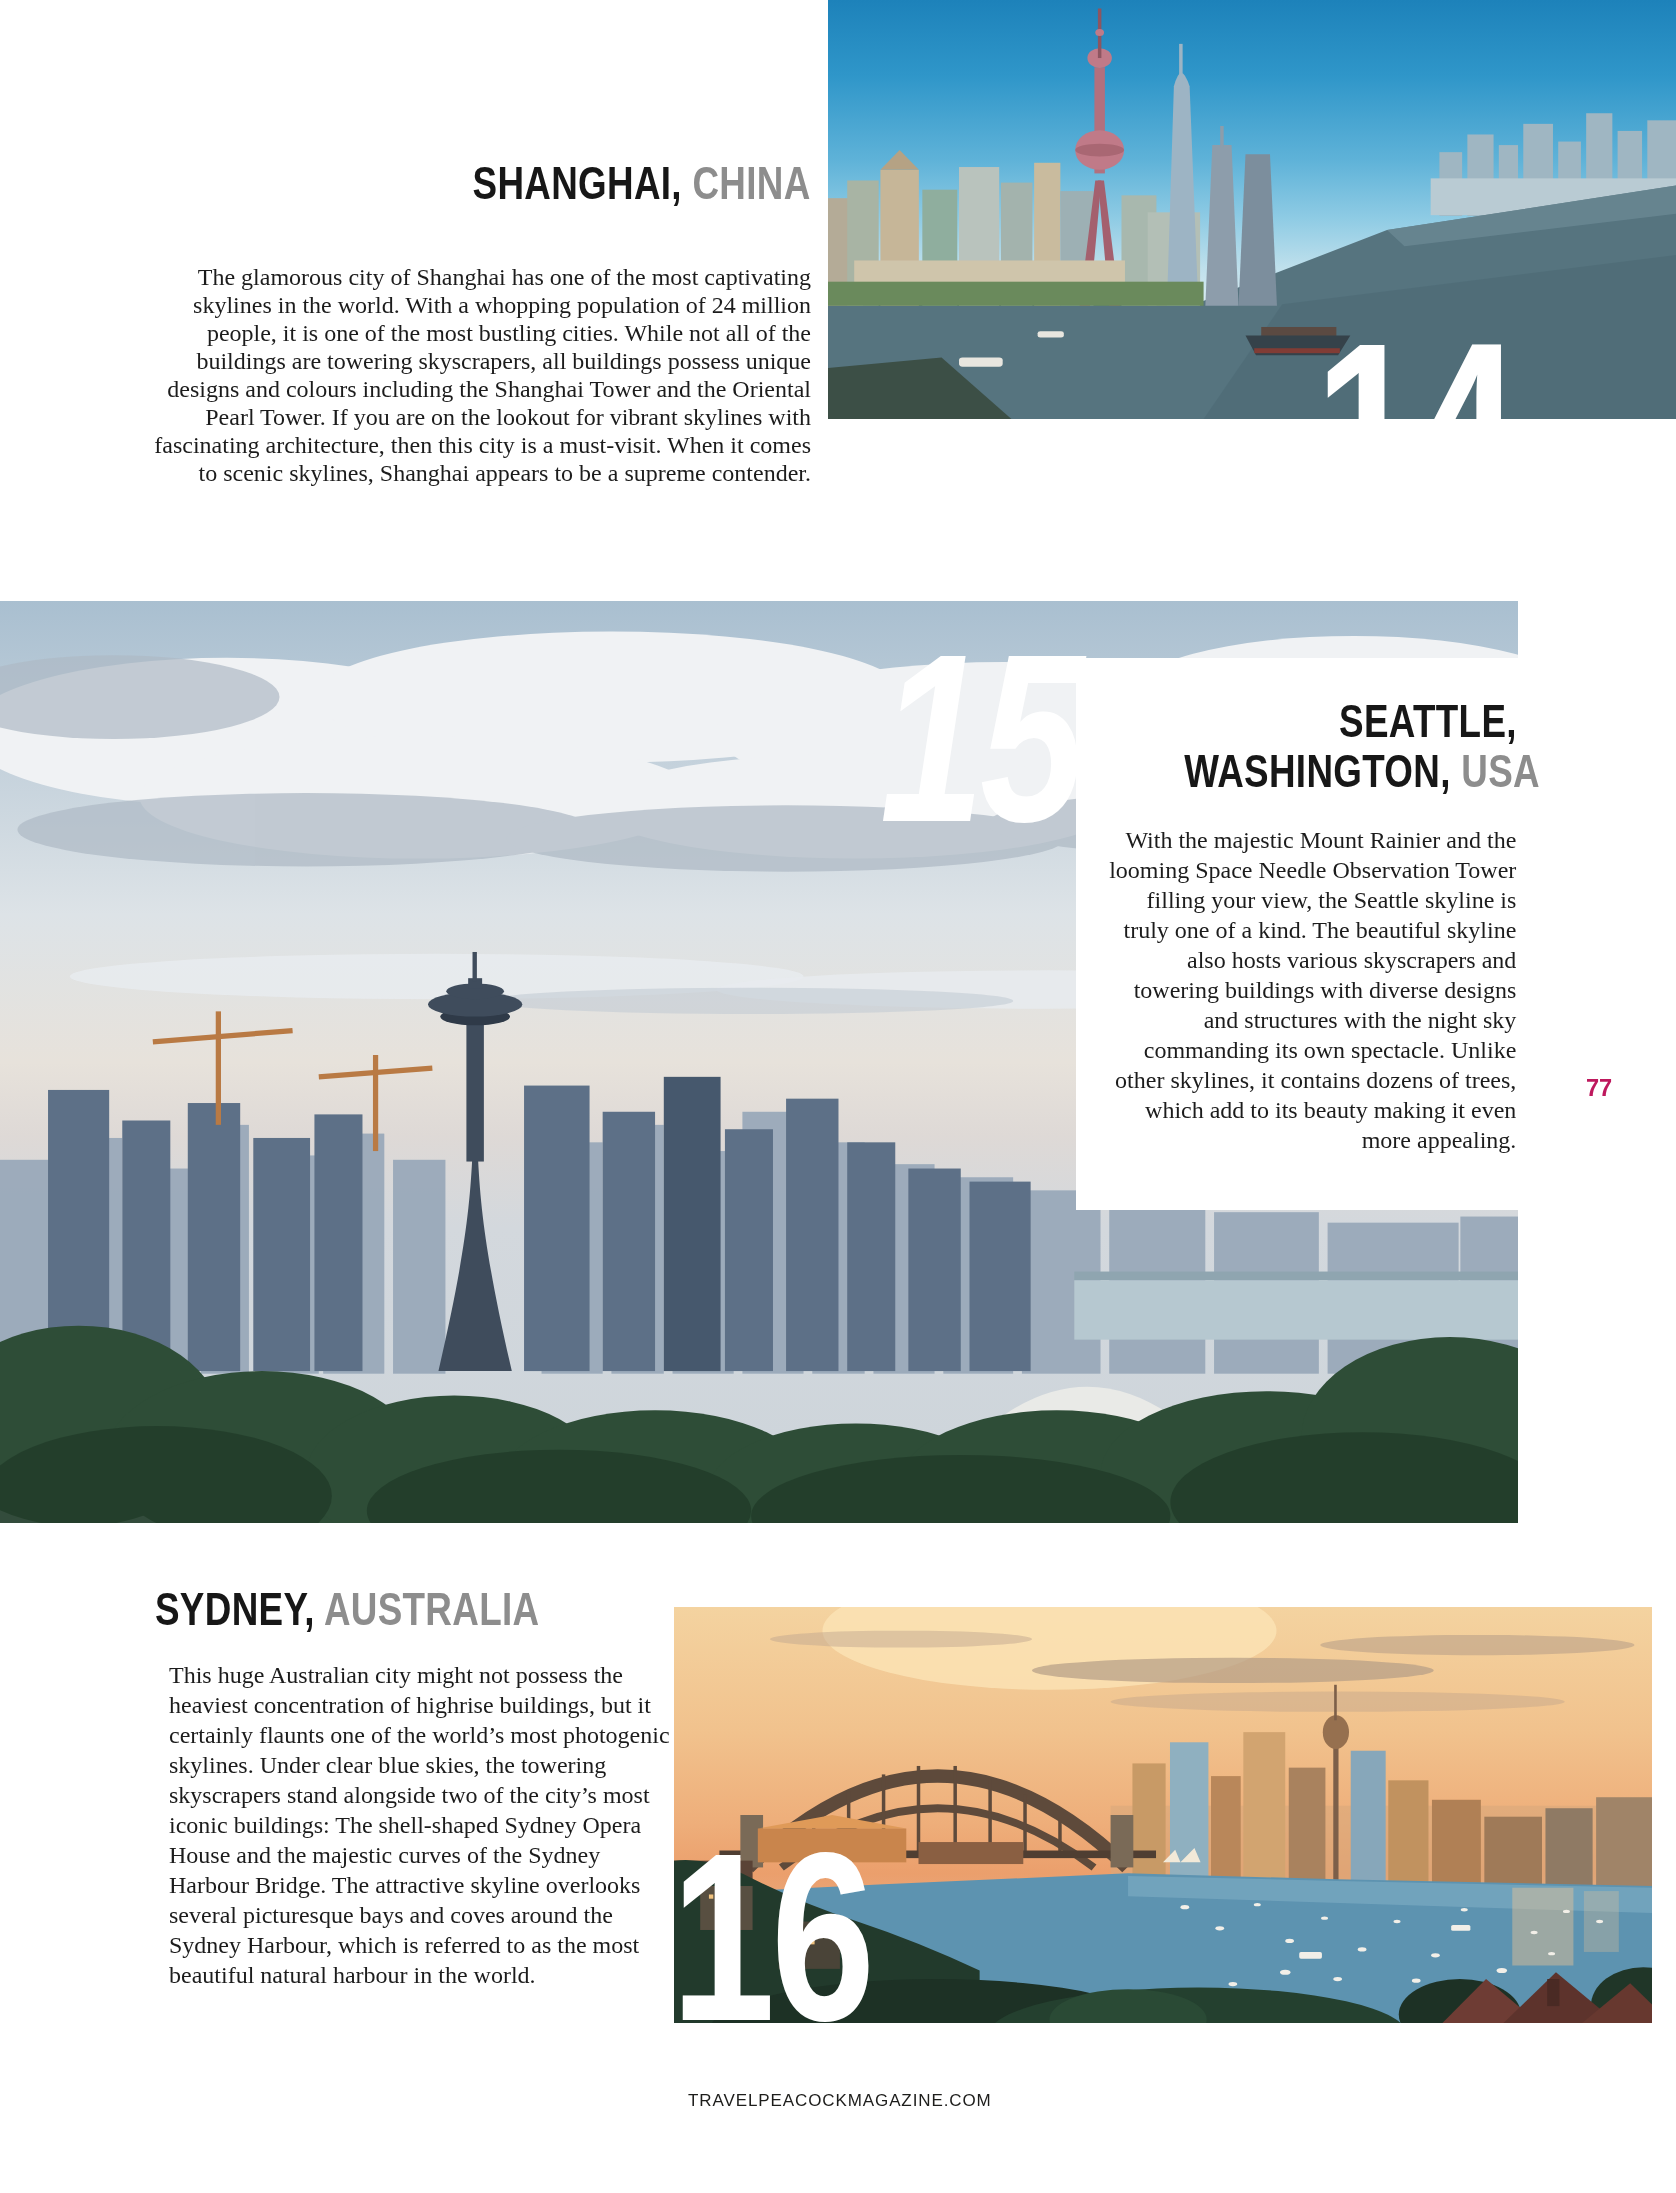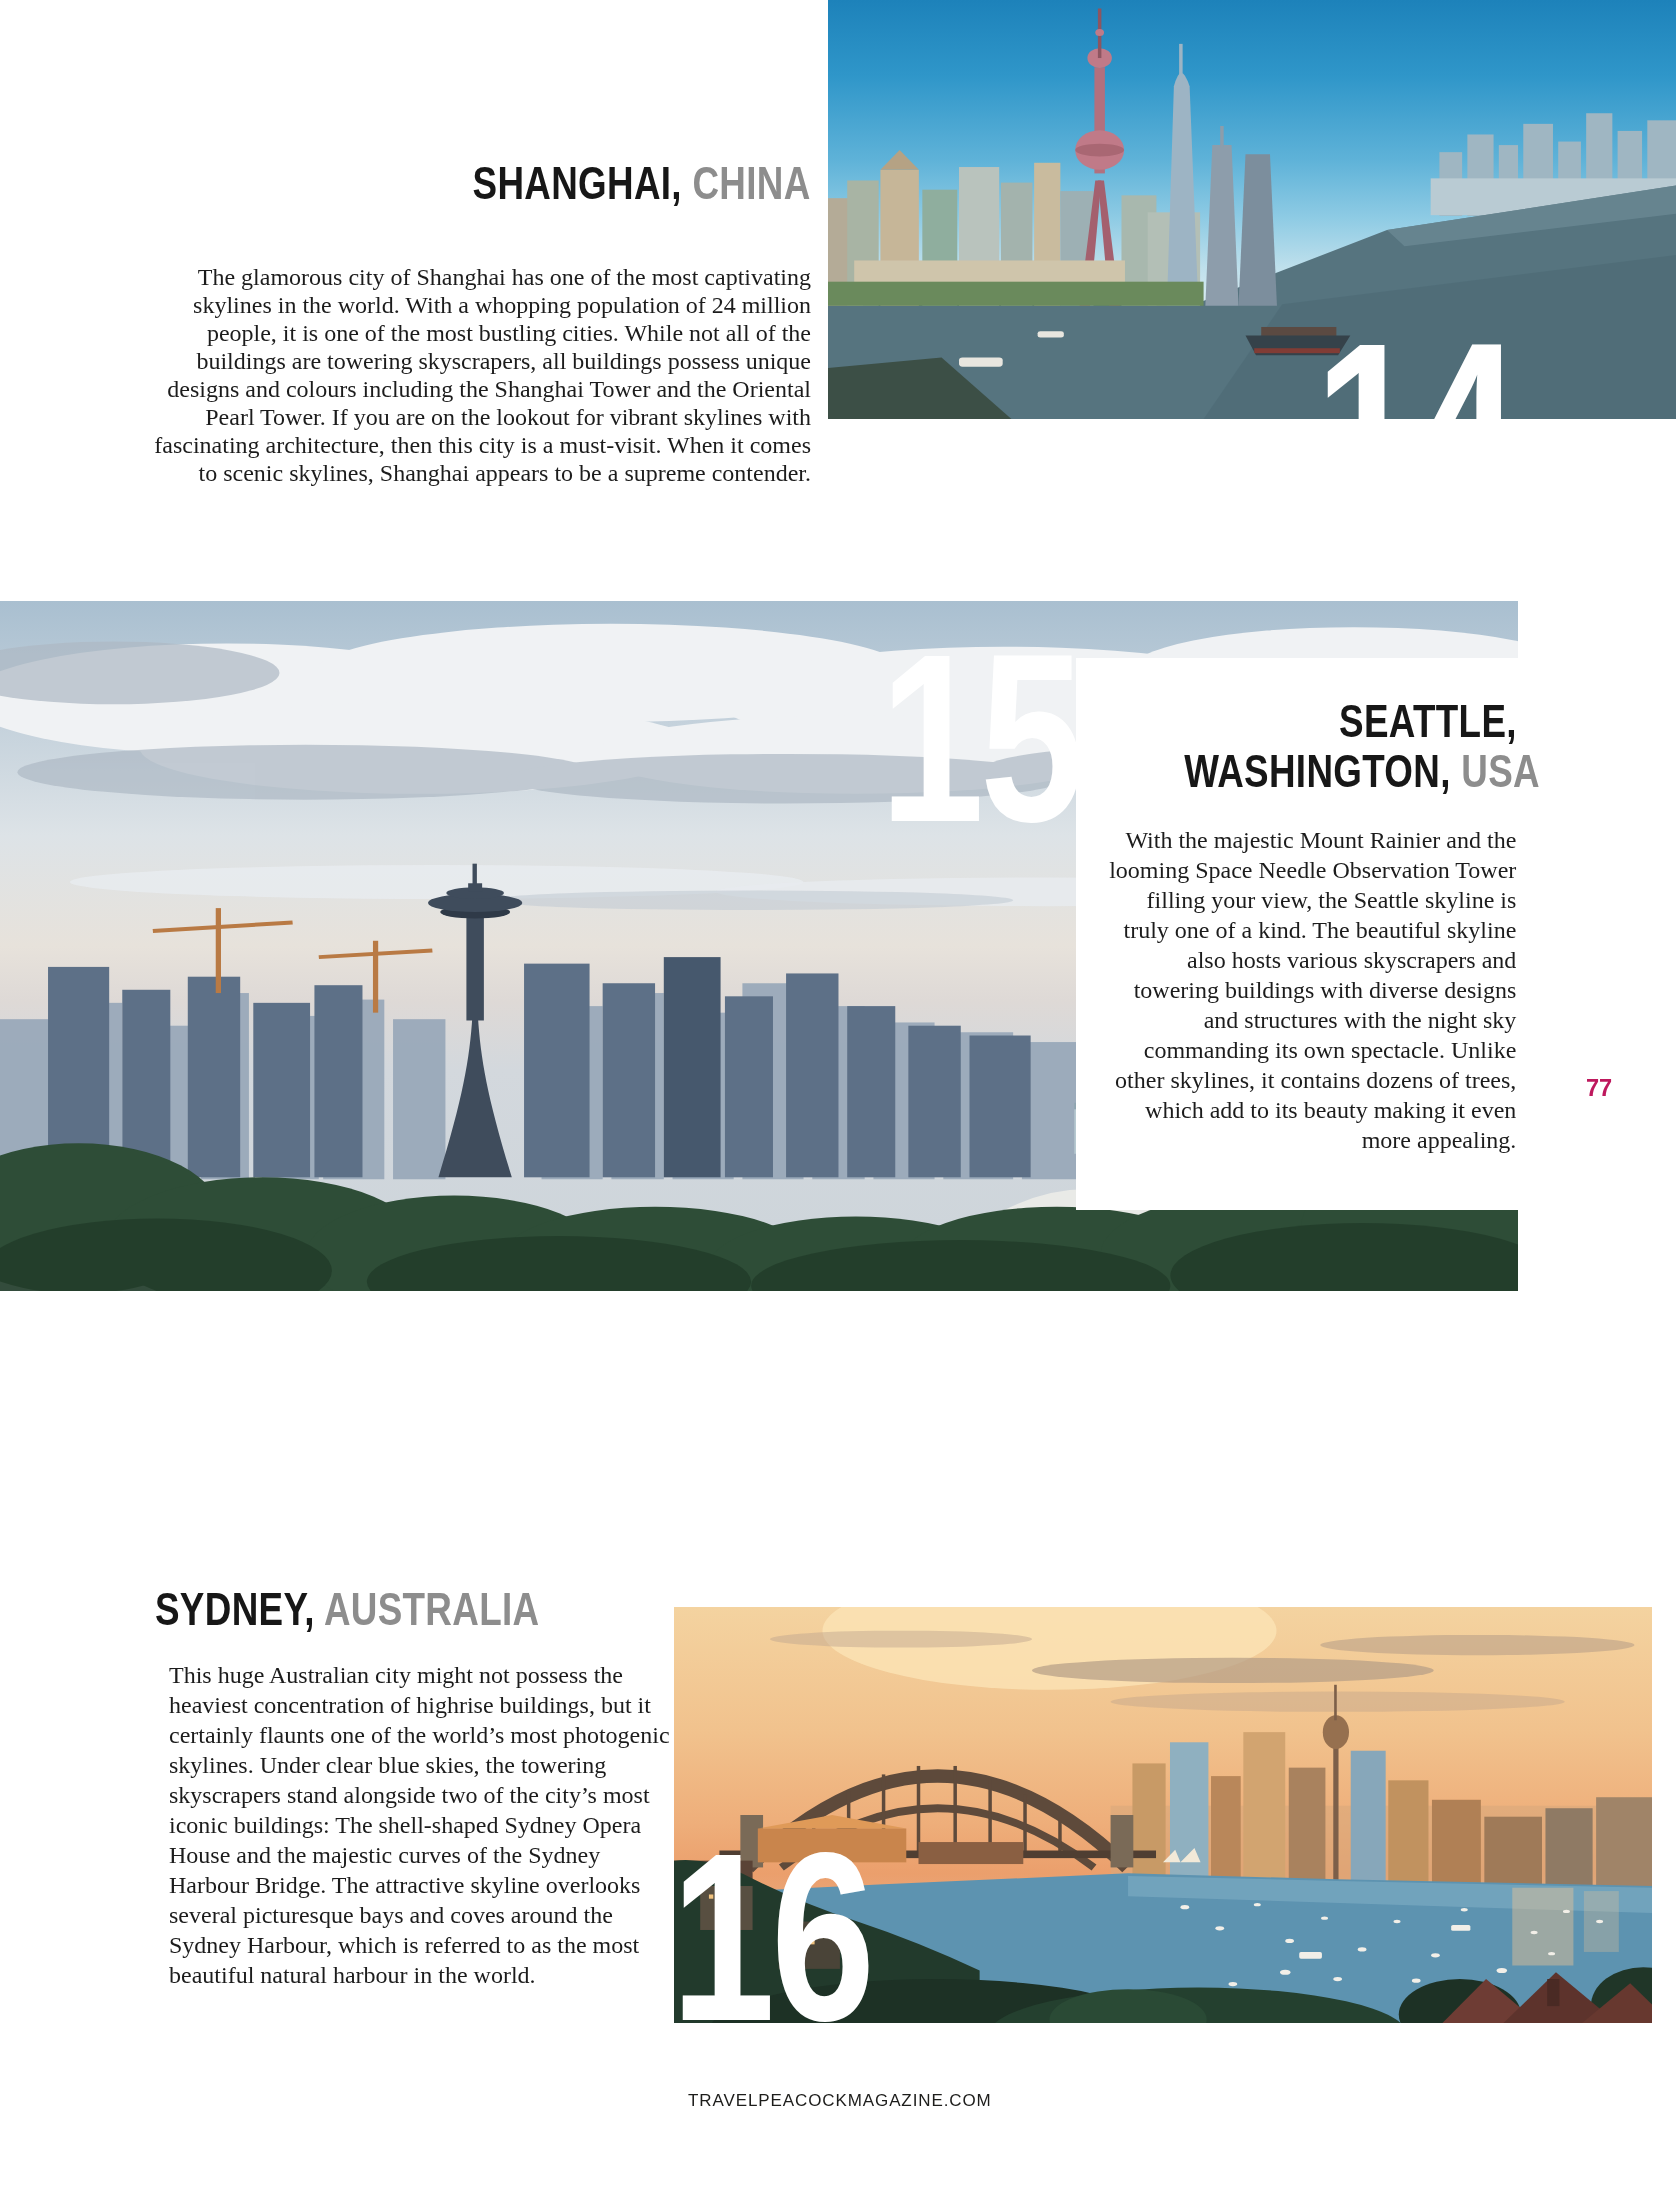--- a/index.html
+++ b/index.html
@@ -7,22 +7,22 @@
   html,body { background:#ffffff; }
   body { font-family:"Liberation Serif", serif; color:#1a1a1a; }
   .page { position:relative; width:1677px; height:2193px; margin:0 auto; background:#ffffff; overflow:hidden; }
 
   
   .photo { position:absolute; overflow:hidden; }
   .photo svg { position:absolute; left:0; top:0; width:100%; height:100%; display:block; }
 
   #photo-shanghai { left:828px; top:0; width:849px; height:419px;
     background:linear-gradient(180deg,#1d82ba 0%,#2f96c9 18%,#5eb2d8 38%,#8ecbe4 52%,#bfe0ec 64%,#d7ebf1 72%,#cfe6ee 100%); }
-  #photo-seattle { left:0; top:601px; width:1518px; height:690px;
-    background:linear-gradient(180deg,#a9bfd0 0%,#c5d2dc 18%,#dde3e7 34%,#e7e2db 50%,#ded9d6 58%,#d3d8dd 68%,#ccd4da 100%); }
+  #photo-seattle { left:0; top:601px; width:1518px; height:922px;
+    background:linear-gradient(180deg,#a9bfd0 0%,#c5d2dc 18%,#dde3e7 34%,#e7e2db 50%,#ded9d6 58%,#d3d8dd 68%,#ccd4da 100%);font-style:italic; }
   #photo-sydney { left:674px; top:1607px; width:978px; height:416px;
     background:linear-gradient(180deg,#f4d3a0 0%,#f1c28d 30%,#eeae7a 52%,#eb9f6c 64%,#e8a97e 74%,#e3a87e 100%); }
 
   
   .rank { position:absolute; font-family:"Liberation Sans",sans-serif; font-weight:700;
           font-size:240px; line-height:1; color:#ffffff; letter-spacing:-5.2px;
           transform:scaleX(0.78); transform-origin:left top; white-space:nowrap; }
   #rank-14 { left:487px; top:307px; }
   #rank-15 { left:880px; top:16.6px; }
   #rank-16 { left:-3.5px; top:210px; }

